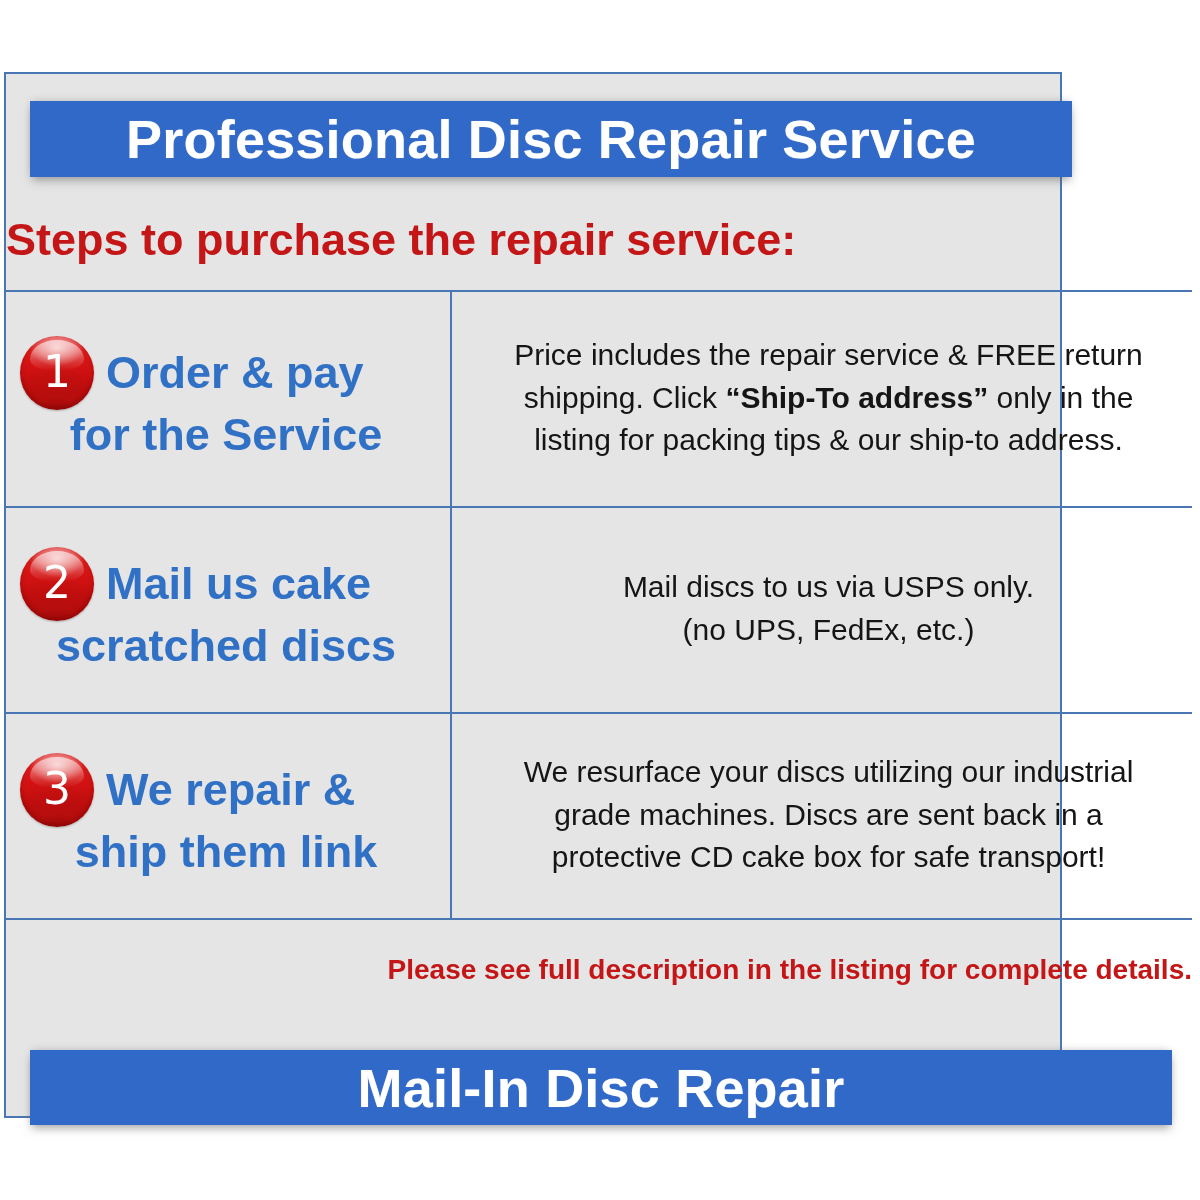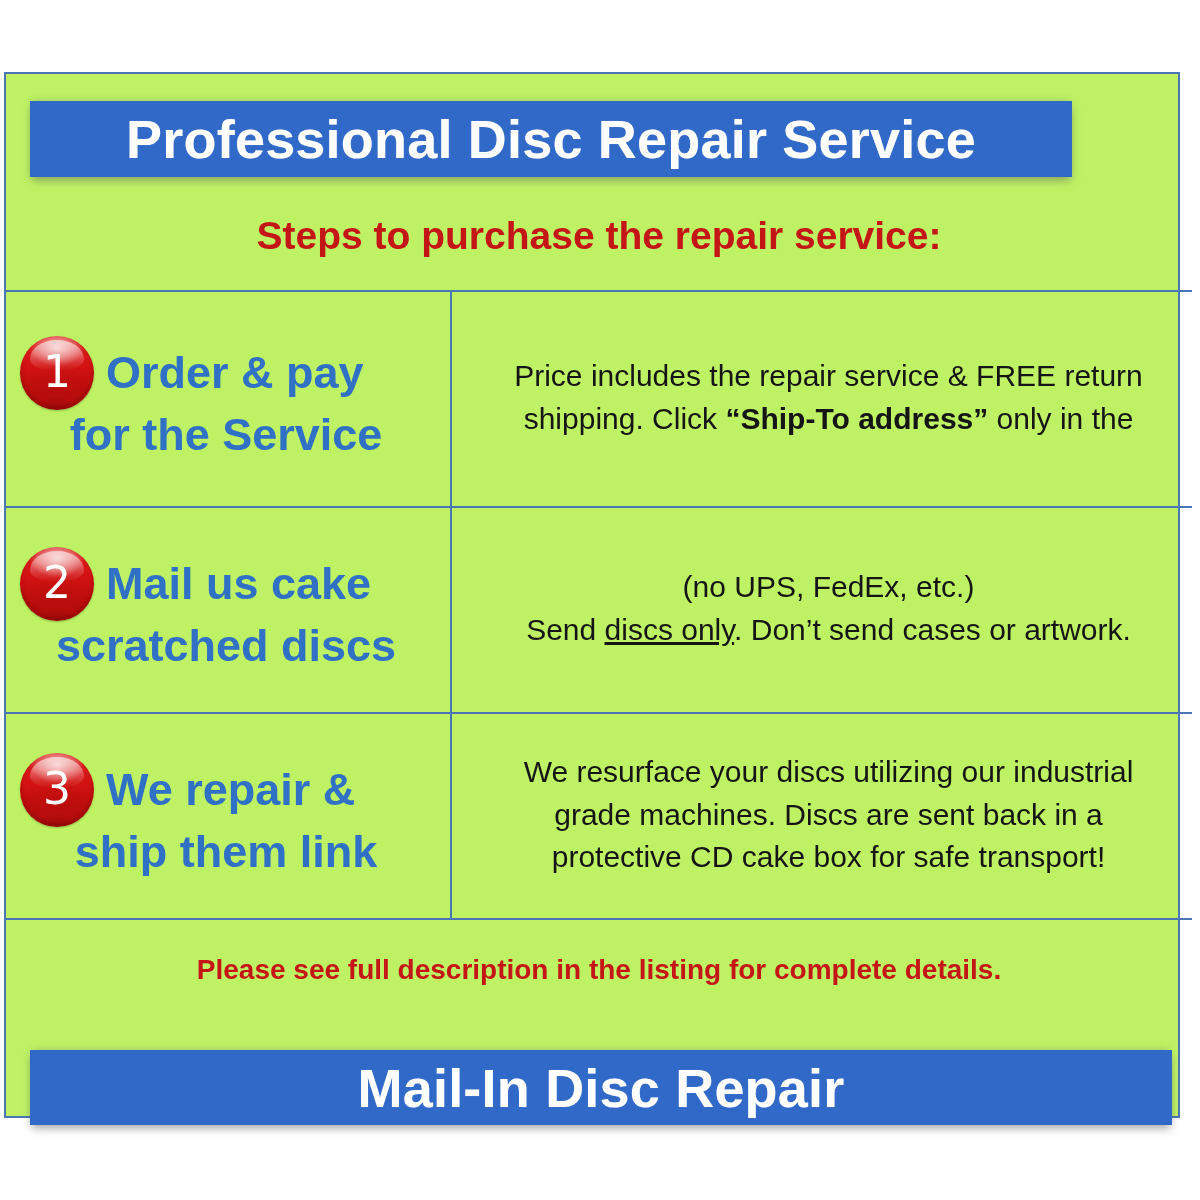--- a/index.html
+++ b/index.html
@@ -20,25 +20,25 @@
     height: 1200px;
     background: #ffffff;
     overflow: hidden;
   }
 
   
   .card {
     position: absolute;
     left: 4px;
     top: 72px;
-    width: 1176px;
+    width: 1058px;
     height: 1046px;
     box-sizing: border-box;
     border: 2px solid #4a77b4;
-    background: #bef264;
+    background: #e5e5e5;
   }
 
   
   .banner {
     position: absolute;
     background: #3169c8;
     color: #ffffff;
     display: flex;
     align-items: center;
     justify-content: center;
@@ -62,24 +62,23 @@
     height: 75px;
     font-size: 54px;
   }
 
   
   .subheading {
     position: absolute;
     left: 0;
     top: 140px;
     width: 1186px;
-    text-align: center;
     color: #c41616;
     font-weight: bold;
-    font-size: 39px;
+    font-size: 45px;
   }
 
   
   .rule-h {
     position: absolute;
     left: 0;
     width: 1186px;
     height: 0;
     border-top: 2px solid #4a77b4;
   }
@@ -185,21 +184,21 @@
     line-height: 1;
     font-family: "DejaVu Sans", sans-serif;
     transform: translateY(-1px);
   }
 
   
   .footer-note {
     position: absolute;
     left: 0;
     width: 1186px;
-    text-align: center;
+    text-align: right;
     color: #c41616;
     font-weight: bold;
     font-size: 28px;
   }
 
   .bold { font-weight: bold; }
   .underline { text-decoration: underline; }
 </style>
 </head>
 <body>
@@ -231,38 +230,39 @@
               <span class="badge-num">1</span>
             </span>
             <span>Order &amp; pay</span>
           </div>
           <span class="line2">for the Service</span>
         </div>
       </div>
       <div class="step-right">
           <div><span>Price includes the repair service &amp; FREE return</span></div>
           <div><span>shipping.  Click </span><span class="bold">“Ship-To address”</span><span> only in the</span></div>
+          <div><span>listing for packing tips &amp; our ship-to address.</span></div>
         </div>
     </div>
 
     <div class="step-row" style="top:432px; height:206px;">
       <div class="step-left">
         <div class="step-title">
           <div class="line1">
             <span class="badge">
               <span class="badge-num">2</span>
             </span>
             <span>Mail us cake</span>
           </div>
           <span class="line2">scratched discs</span>
         </div>
       </div>
       <div class="step-right">
+          <div><span>Mail discs to us via USPS only.</span></div>
           <div><span>(no UPS, FedEx, etc.)</span></div>
-          <div><span>Send </span><span class="underline">discs only</span><span>.  Don’t send cases or artwork.</span></div>
         </div>
     </div>
 
     <div class="step-row" style="top:638px; height:206px;">
       <div class="step-left">
         <div class="step-title">
           <div class="line1">
             <span class="badge">
               <span class="badge-num">3</span>
             </span>

